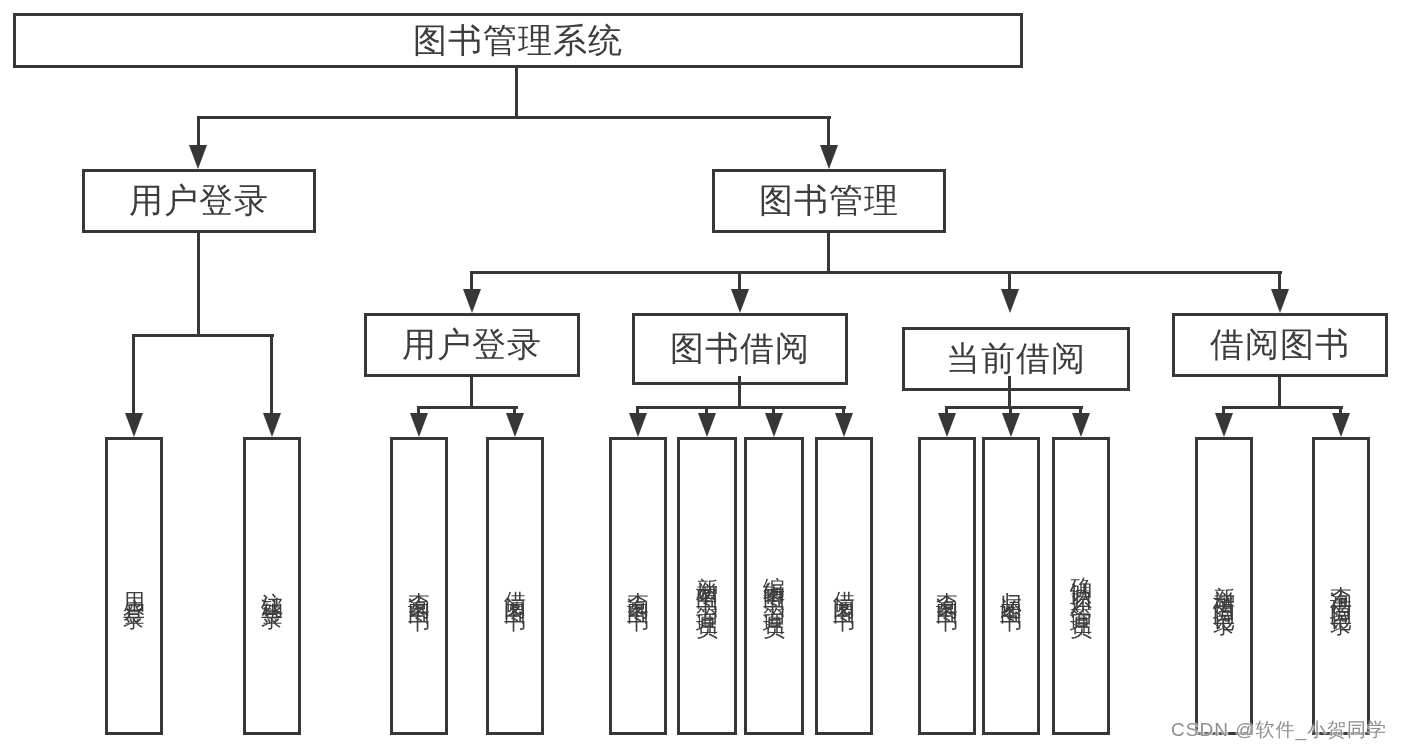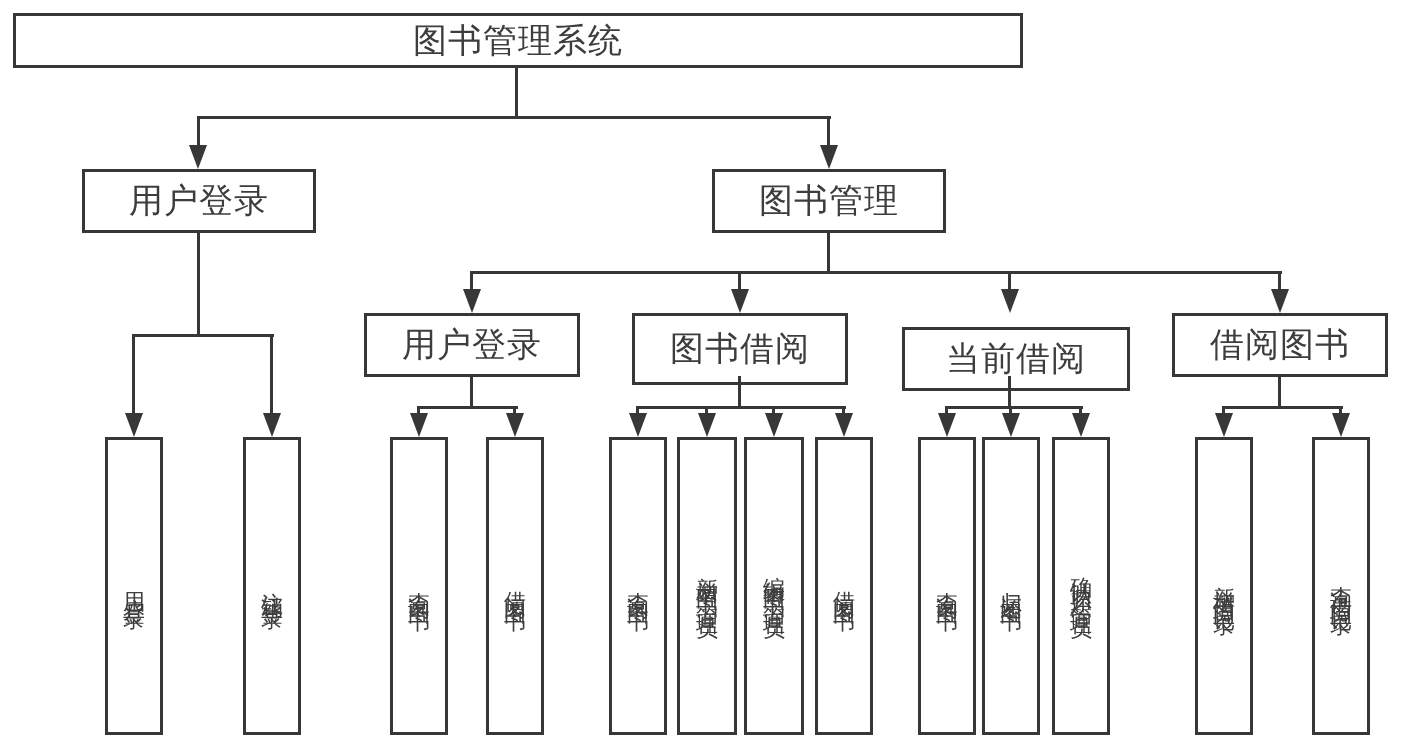--- a/index.html
+++ b/index.html
@@ -163,14 +163,15 @@
   <div class="arrow" style="left:1002px;top:413px;"></div>
   <div class="arrow" style="left:1072px;top:413px;"></div>
 
   <div class="line" style="left:1278px;top:376px;width:3px;height:33px;"></div>
   <div class="line" style="left:1222px;top:406px;width:121px;height:3px;"></div>
   <div class="line" style="left:1222px;top:406px;width:3px;height:9px;"></div>
   <div class="line" style="left:1339px;top:406px;width:3px;height:9px;"></div>
   <div class="arrow" style="left:1215px;top:413px;"></div>
   <div class="arrow" style="left:1332px;top:413px;"></div>
 
+  <div class="watermark">CSDN @软件_小贺同学</div>
 
 </div>
 
 </body></html>

